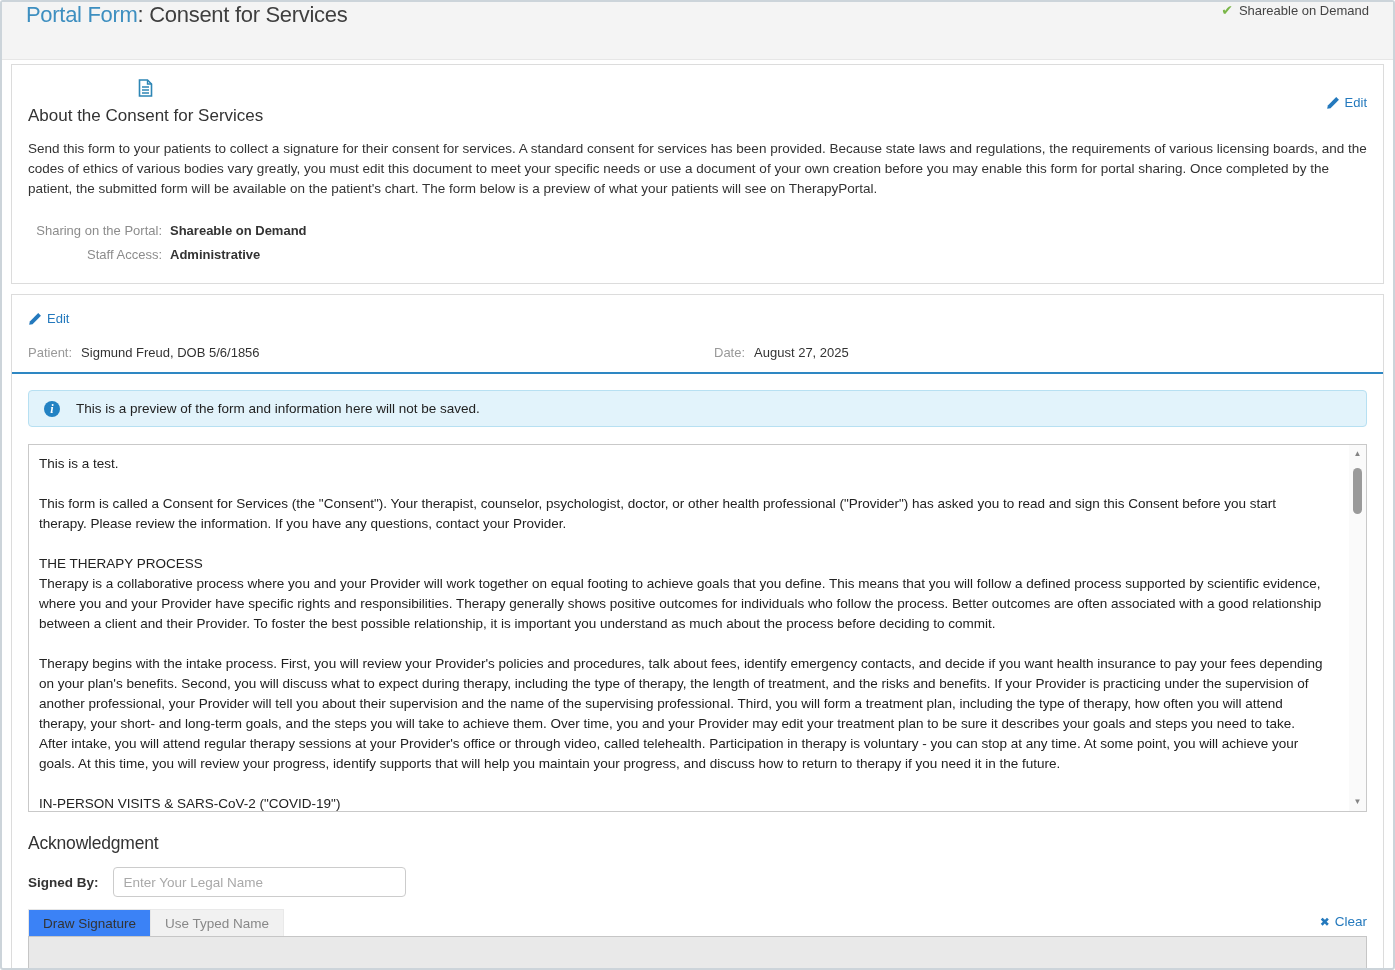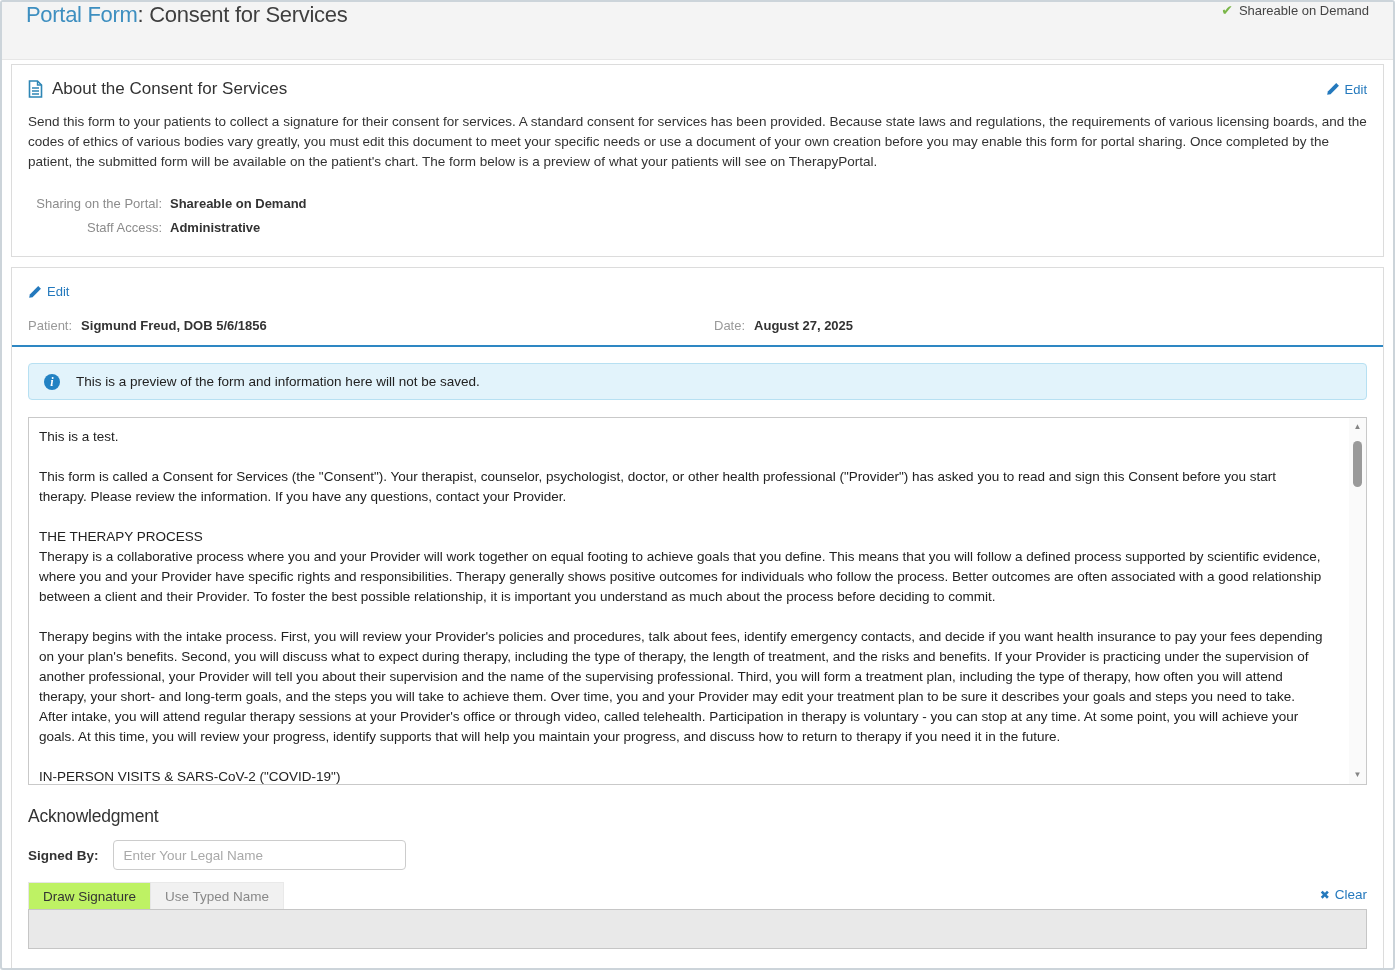--- a/index.html
+++ b/index.html
@@ -36,37 +36,37 @@
   }
   .card-head-row { display: flex; align-items: center; justify-content: space-between; }
   .edit-link {
     color: #2479bd; font-size: 13px; text-decoration: none;
     display: flex; align-items: center; gap: 5px; cursor: pointer;
   }
   .pencil-icon svg { display: block; }
 
   
   .about-card { padding: 14px 16px 16px; }
-  .about-title { font-size: 17px; color: #333; display: flex; align-items: center; gap: 9px; }
+  .about-title { font-size: 17px; color: #333; display: flex; align-items: center; gap: 9px; flex-direction: column; }
   .doc-icon svg { display: block; }
   .about-desc { margin-top: 13px; font-size: 13.5px; line-height: 20px; color: #333; }
   .fields { margin-top: 20px; }
   .field-row { display: flex; font-size: 13px; line-height: 24px; }
   .field-label { width: 142px; text-align: right; color: #8c8c8c; padding-right: 8px; }
   .field-value { color: #333; font-weight: bold; }
 
   
   .preview-card { margin: 0 9px; border-bottom: none; height: 704px; overflow: hidden; }
   .preview-head { padding: 16px 16px 11px; border-bottom: 2px solid #2e87c3; }
   .preview-title { font-size: 19px; letter-spacing: -0.2px; color: #333; line-height: 26px; }
   .patient-row { display: flex; margin-top: 18px; font-size: 13px; line-height: 17px; }
   .patient-group { flex: 0 0 686px; display: flex; }
   .date-group { display: flex; }
   .meta-label { color: #999; margin-right: 9px; }
-  .meta-value { color: #333; font-weight: bold; }
+  .meta-value { color: #333; font-weight: normal; }
 
   .alert {
     margin: 16px 16px 0; height: 37px;
     background: #e2f3fb; border: 1px solid #b7e0f2; border-radius: 4px;
     display: flex; align-items: center; padding: 0 15px;
     font-size: 13.5px; color: #222;
   }
   .info-icon {
     width: 16px; height: 16px; border-radius: 50%;
     background: #2382c3; color: #fff;
@@ -110,21 +110,21 @@
     font-family: "Liberation Sans", "DejaVu Sans", sans-serif; outline: none;
   }
   .signed-input::placeholder { color: #a9a9a9; }
 
   .sig-area { margin: 12px 16px 0; position: relative; }
   .tabs { display: flex; }
   .tab {
     padding: 5px 14px; font-size: 13.5px; height: 27px; cursor: pointer;
     display: flex; align-items: center;
   }
-  .tab.active { background: #bef264; color: #333; border: 1px solid #e6e6e6; border-bottom: none; }
+  .tab.active { background: #3b82f6; color: #333; border: 1px solid #e6e6e6; border-bottom: none; }
   .tab.inactive { background: #f1f1f1; color: #888; border: 1px solid #e9e9e9; border-left: none; border-bottom: none; }
   .clear-link {
     position: absolute; right: 0; top: 5px;
     color: #2479bd; font-size: 13.5px; cursor: pointer;
     display: flex; align-items: center; gap: 5px;
   }
   .clear-x { font-size: 12px; font-weight: bold; }
   .sig-pad { height: 40px; background: #e9e9e9; border: 1px solid #c6c6c6; }
 </style>
 </head>

